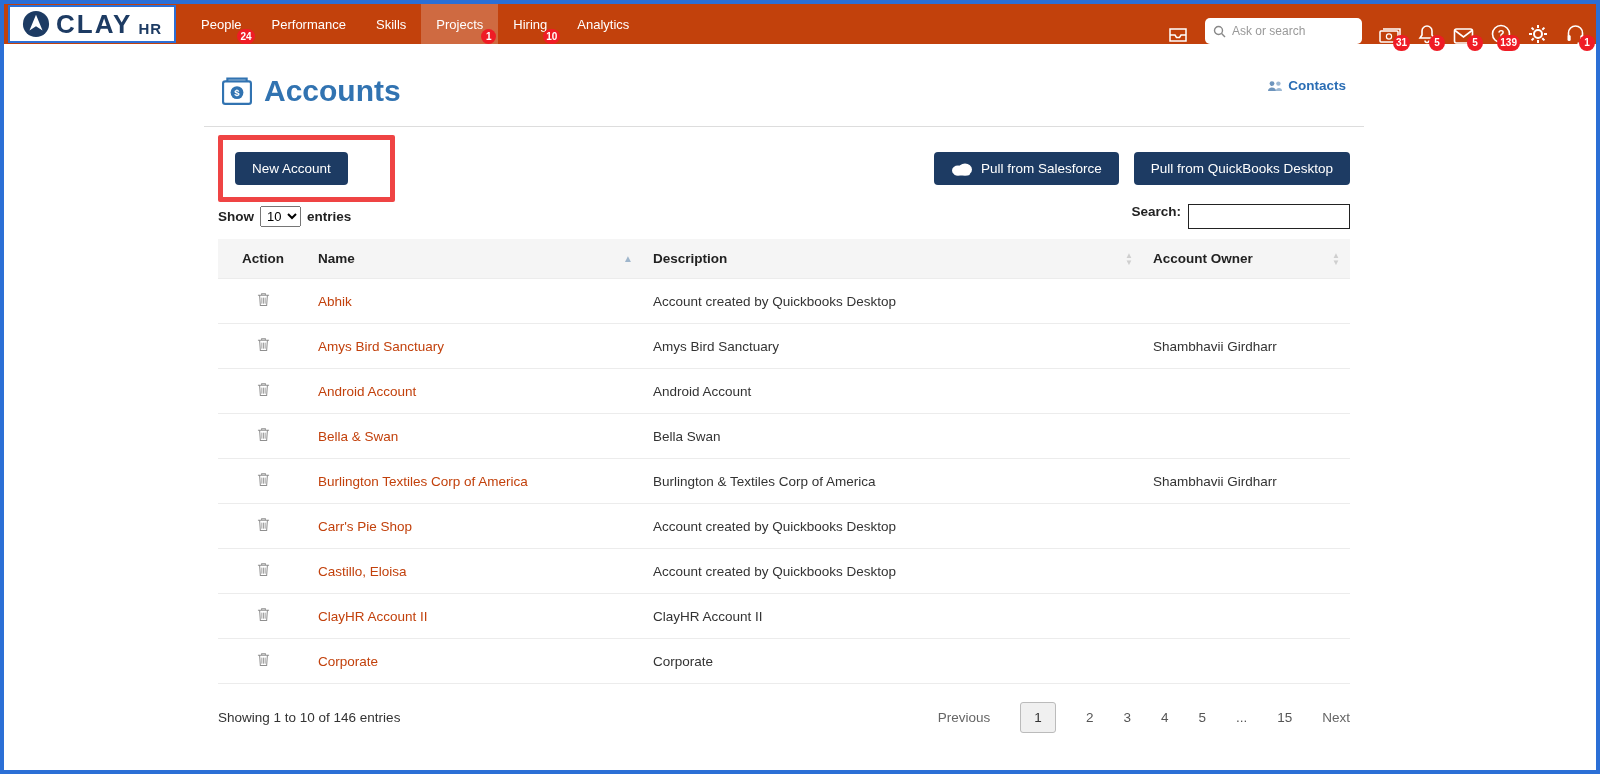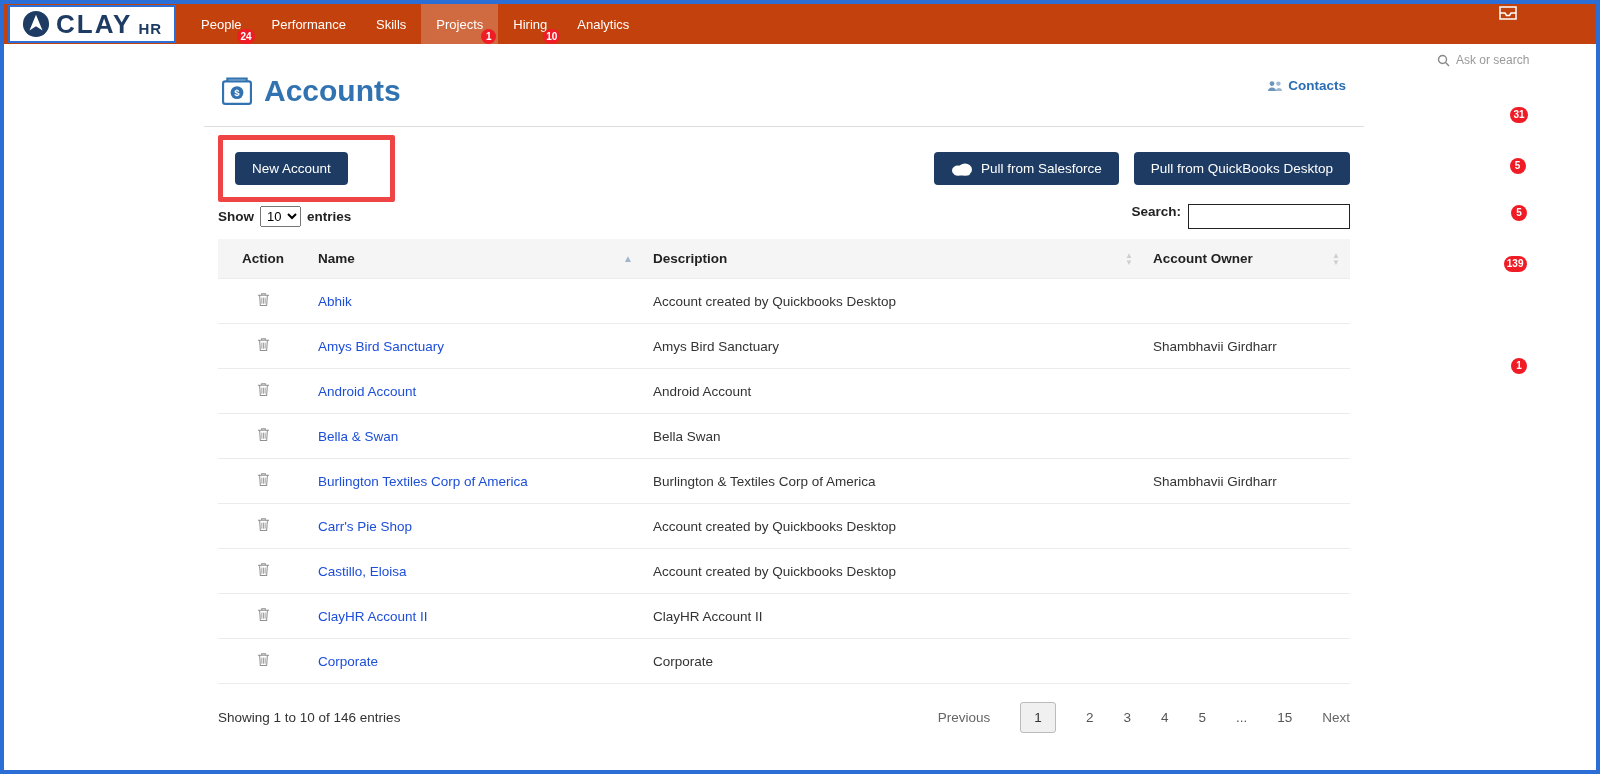--- a/index.html
+++ b/index.html
@@ -8,21 +8,21 @@
 
   
   .topnav { height: 40px; background: #c2410c; display: flex; align-items: stretch; }
   .brand { background: #fff; border: 2px solid #2b6fd6; margin: 1px 4px 1px 4px; display: flex; align-items: center; padding: 0 12px; gap: 6px; }
   .brand-name { color: #1d3b63; font-size: 26px; font-weight: bold; letter-spacing: 2px; }
   .brand-suffix { color: #1d3b63; font-size: 15px; font-weight: bold; margin-top: 8px; letter-spacing: 1px; }
   .nav-items { display: flex; align-items: stretch; margin-left: 6px; }
   .nav-item { position: relative; display: flex; align-items: center; padding: 0 15px; color: #fff; font-size: 13px; cursor: pointer; }
   .nav-item.active { background: rgba(255,255,255,0.22); }
   .nav-badge { position: absolute; bottom: 0px; right: 2px; background: #ef1c25; color: #fff; font-size: 10px; font-weight: bold; min-width: 15px; height: 15px; line-height: 15px; border-radius: 9px; text-align: center; padding: 0 3px; }
-  .nav-right { margin-left: auto; display: flex; align-items: center; gap: 31px; padding-right: 10px; flex-direction: column; }
+  .nav-right { margin-left: auto; display: flex; align-items: flex-end; gap: 17px; padding-right: 10px; }
   .nav-icon { position: relative; display: inline-flex; align-items: center; cursor: pointer; }
   .icon-badge { position: absolute; bottom: -7px; right: -9px; background: #ef1c25; color: #fff; font-size: 10px; font-weight: bold; min-width: 16px; height: 16px; line-height: 16px; border-radius: 9px; text-align: center; padding: 0 3px; }
   .nav-search { background: #fff; border-radius: 5px; height: 26px; width: 157px; display: flex; align-items: center; padding: 0 8px; gap: 6px; }
   .nav-search input { border: none; outline: none; width: 100%; font-size: 12px; color: #333; font-family: "Liberation Sans", sans-serif; }
   .nav-search input::placeholder { color: #999; }
 
   
   .content { margin: 0 246px 0 214px; padding-top: 30px; }
   .title-row { display: flex; justify-content: space-between; align-items: flex-start; padding: 0 4px; }
   .page-title { color: #3173b1; font-size: 30px; font-weight: 600; display: flex; align-items: center; gap: 12px; }
@@ -42,21 +42,21 @@
 
   table { width: 100%; border-collapse: collapse; margin-top: 10px; font-size: 13.5px; color: #333; }
   thead tr { background: #f5f5f5; }
   th { text-align: left; font-weight: bold; color: #222; padding: 12px 10px; }
   th.col-action { width: 90px; text-align: center; }
   th.col-name { width: 335px; }
   th.col-desc { width: 500px; }
   td { padding: 13px 10px; border-bottom: 1px solid #ececec; }
   td.cell-action { text-align: center; }
   tbody tr:first-child td { border-top: 1px solid #ececec; }
-  .acct-link { color: #1d4ed8; text-decoration: none; cursor: pointer; margin-top: 28px; }
+  .acct-link { color: #c2410c; text-decoration: none; cursor: pointer; margin-top: 28px; }
   .trash { cursor: pointer; display: inline-block; }
   .sort-asc { float: right; color: #9fb6cc; font-size: 10px; margin-top: 2px; }
   .sort-both { float: right; display: inline-flex; flex-direction: column; color: #cfcfcf; font-size: 8px; line-height: 7px; margin-top: 1px; }
 
   .footer-row { margin-top: 18px; display: flex; justify-content: space-between; align-items: center; font-size: 13.5px; color: #333; }
   .pagination { display: flex; align-items: center; gap: 30px; color: #666; }
   .page-link { cursor: pointer; }
   .page-num { cursor: pointer; color: #555; }
   .page-num.active { border: 1px solid #bbb; background: #f0f0f0; padding: 7px 13px; border-radius: 3px; color: #333; }
   .page-ellipsis { color: #555; }

